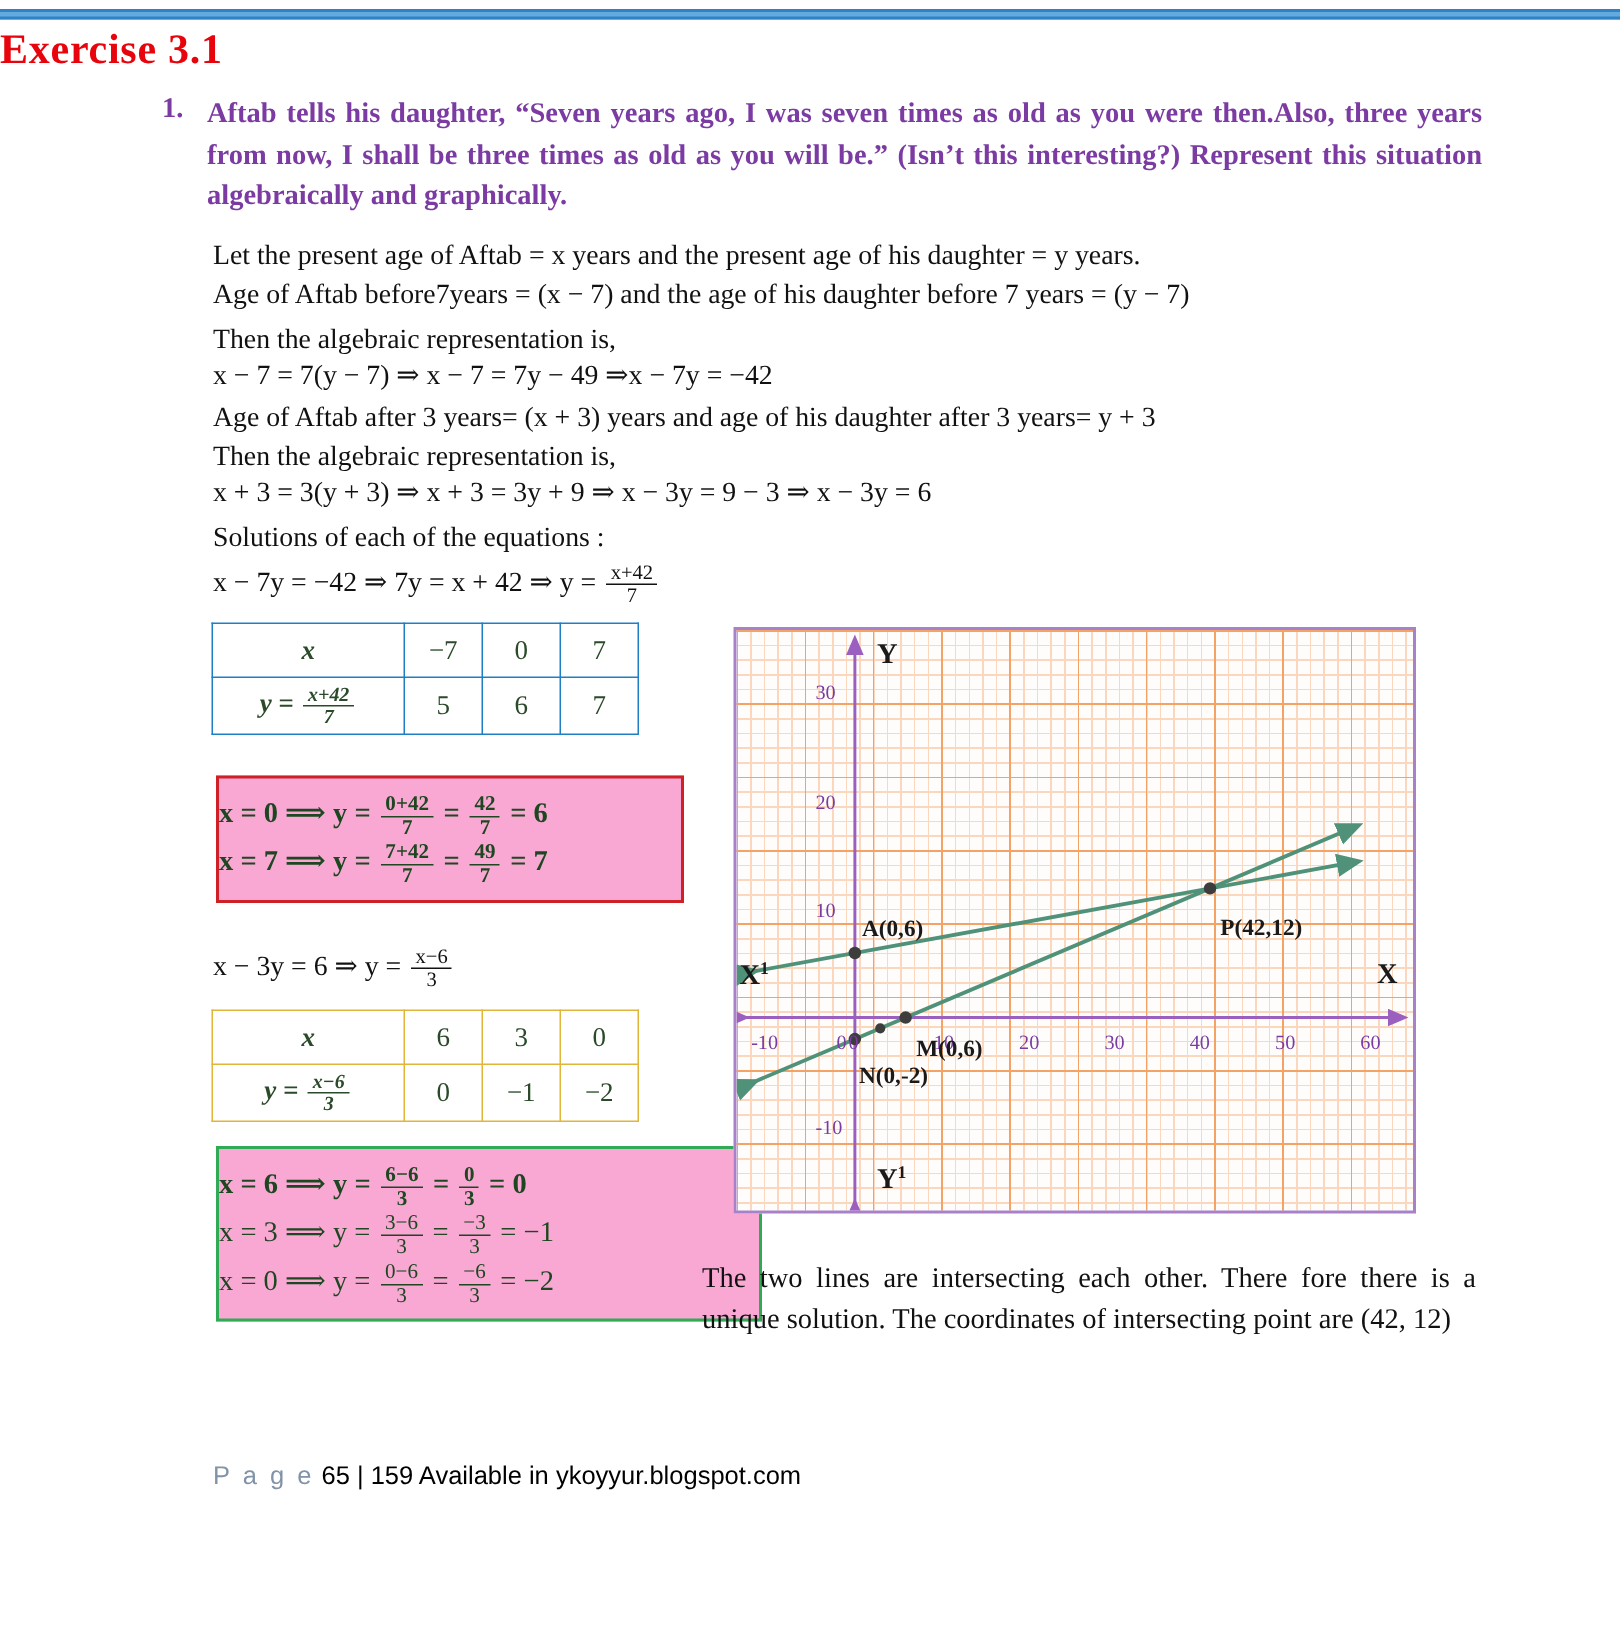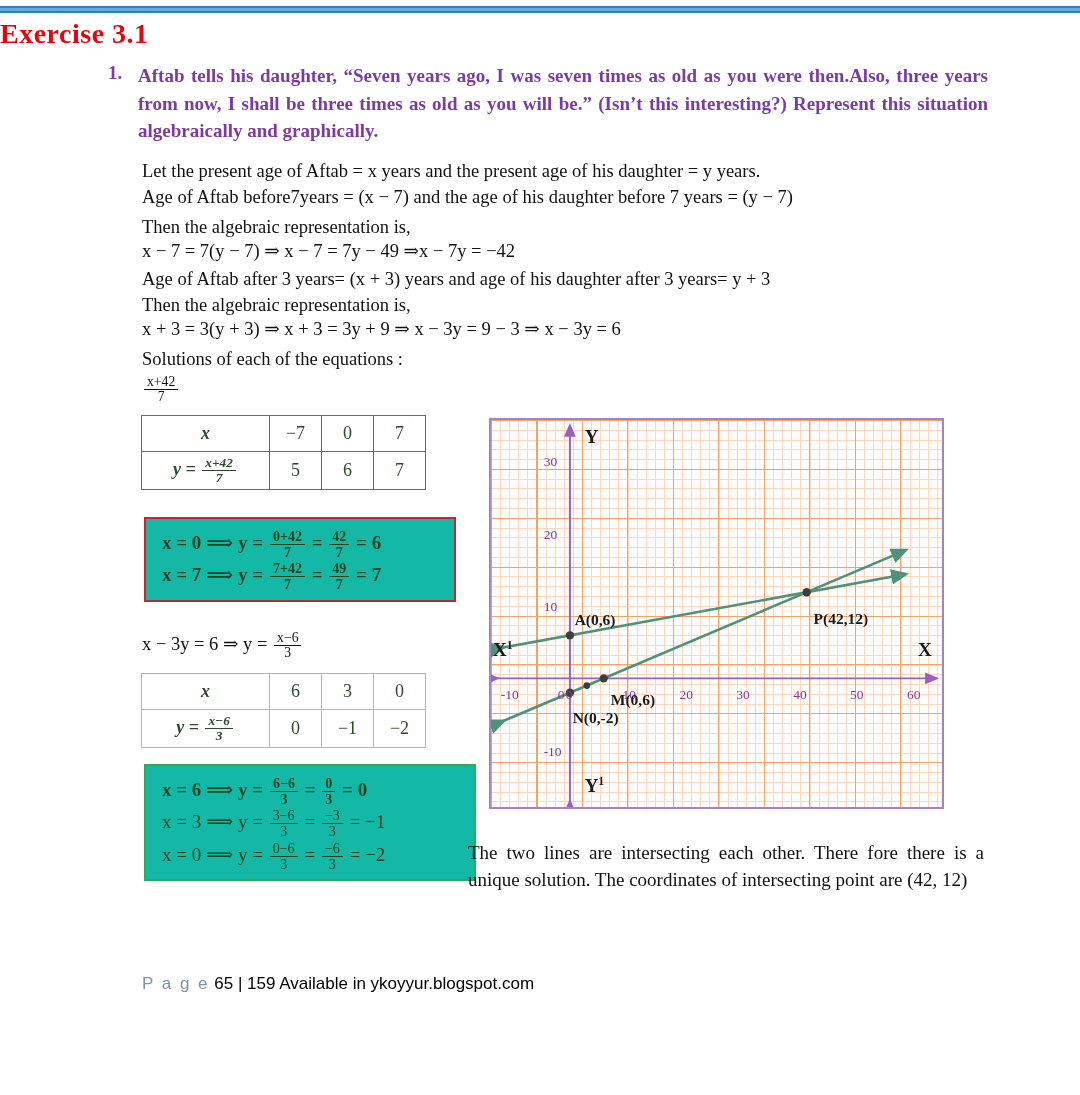--- a/index.html
+++ b/index.html
@@ -84,33 +84,33 @@
   #table1 .cell { width: 52px; }
 
   #table2 { left: 141px; top: 673px; }
   #table2 td { border: 1.6px solid #e0b53a; }
   #table2 .lbl { width: 128px; height: 36px; font-weight: bold; font-style: italic; }
   #table2 .cell { width: 52px; }
 
   
   .note-box {
     position: absolute;
-    background: #14b8a6;
-    padding: 8px 16px;
+    background: #f9a8d4;
+    padding: 8px 0;
     font-size: 19px;
     color: #1e4620;
     line-height: 1.65;
   }
   #box-red {
     left: 144px; top: 517px; width: 312px;
     border: 2.2px solid #cf2027;
     font-weight: bold;
   }
   #box-green {
-    left: 144px; top: 764px; width: 332px;
+    left: 144px; top: 764px; width: 364px;
     border: 2.2px solid #2faa55;
   }
   #box-green .eq-line:first-child { font-weight: bold; }
 
   
   #graph-wrap {
     position: absolute; left: 489px; top: 418px;
     width: 455px; height: 391px;
     border: 2.5px solid #a882c8;
     background:
@@ -170,20 +170,21 @@
 <div class="body-line" style="top:160px">Let the present age of Aftab  = x  years  and the present age of his daughter  = y  years.</div>
 <div class="body-line" style="top:186px">Age of Aftab before7years  = (x − 7) and the age of his daughter before 7 years  = (y − 7)</div>
 <div class="body-line" style="top:216px">Then the algebraic representation is,</div>
 <div class="body-line" style="top:240px">x − 7 = 7(y − 7)  ⇒ x − 7 = 7y − 49  ⇒x − 7y = −42</div>
 <div class="body-line" style="top:268px">Age of Aftab after 3 years= (x + 3)  years and age of his daughter after 3 years= y + 3</div>
 <div class="body-line" style="top:294px">Then the algebraic representation is,</div>
 <div class="body-line" style="top:318px">x + 3 = 3(y + 3)  ⇒  x + 3 = 3y + 9  ⇒  x − 3y = 9 − 3  ⇒  x − 3y = 6</div>
 <div class="body-line" style="top:348px">Solutions of each of the equations :</div>
 
 <div class="body-line" style="top:375px">
+  <span>x − 7y = −42 ⇒ 7y = x + 42 ⇒ y =</span>
   <span class="frac">
     <span class="num">x+42</span>
     <span class="den">7</span>
   </span>
 </div>
 
 <table id="table1" class="val-table">
   <tbody>
       <tr>
     <td class="lbl">x</td>

